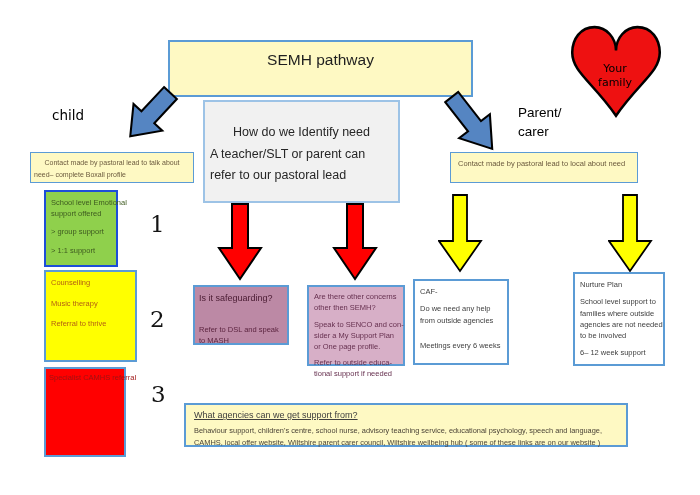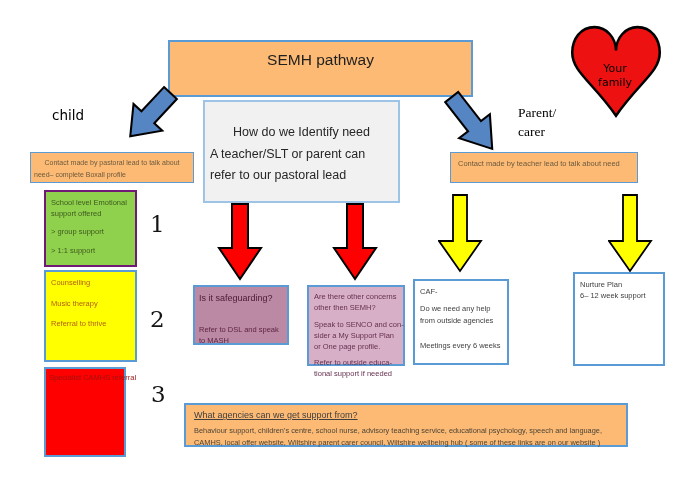--- a/index.html
+++ b/index.html
@@ -1,49 +1,49 @@
 <!DOCTYPE html>
 <html><head>
 <meta charset="utf-8">
 <style>
   html,body{margin:0;padding:0;background:#ffffff;}
   .canvas{position:relative;width:700px;height:495px;background:#ffffff;
           font-family:"Liberation Sans",sans-serif;overflow:hidden;}
   .abs{position:absolute;box-sizing:border-box;}
   .box{position:absolute;box-sizing:border-box;}
-  .cream{background:#fdba74;border:2px solid #5B9BD5;}
+  .cream{background:#fef9c3;border:2px solid #5B9BD5;}
   .line{white-space:nowrap;}
 
   
   .title-box{left:168px;top:40px;width:305px;height:57px;text-align:center;
              padding-top:9px;font-size:15.5px;color:#1f1f1f;}
   
   .heart-svg{left:566px;top:20px;}
   .heart-text{left:566px;top:62px;width:98px;text-align:center;font-size:11px;
               line-height:1.25;color:#000;font-family:"DejaVu Sans",sans-serif;}
   
   .child-label{left:52px;top:107px;font-size:13.5px;color:#000;
                font-family:"DejaVu Sans",sans-serif;}
   .parent-label{left:518px;top:104px;font-size:13.5px;line-height:1.4;color:#000;
-                font-family:Liberation Serif, serif;}
+                font-family:Liberation Sans, sans-serif;}
   
   .identify-box{left:203px;top:100px;width:197px;height:103px;background:#F1F1F1;
                 border:2px solid #9DC3E6;font-size:12.5px;color:#262626;
                 padding:20px 5px 16px 5px;line-height:1.72;}
   .identify-box .l0{text-align:center;}
   
   .contact-child{left:30px;top:152px;width:164px;height:31px;font-size:7px;
                  color:#6b5a3e;padding-top:4px;line-height:1.65;}
   .contact-child .l0{text-align:center;}
   .contact-child .l1{padding-left:3px;}
   .contact-parent{left:450px;top:152px;width:188px;height:31px;font-size:7.5px;
                   color:#6b5a3e;padding:6px 0 0 7px;}
   
-  .level1{left:44px;top:190px;width:93px;height:77px;background:#8FD04C;
-          border:2px solid #701a75;font-size:7.5px;color:#3E5A20;
+  .level1{left:44px;top:190px;width:74px;height:77px;background:#8FD04C;
+          border:2px solid #1d4ed8;font-size:7.5px;color:#3E5A20;
           padding:5px 2px 0 5px;line-height:1.5;}
   .level2{left:44px;top:270px;width:93px;height:92px;background:#FFFF00;
           border:2px solid #5B9BD5;font-size:7.5px;color:#B25F12;
           padding:6px 2px 0 5px;line-height:1.4;}
   .level3{left:44px;top:367px;width:82px;height:90px;background:#FF0000;
           border:2px solid #5B9BD5;font-size:7.5px;color:#9e1212;
           padding:4px 1px 0 3px;}
   .gap6{margin-top:6px;} .gap8{margin-top:8px;} .gap10{margin-top:10px;}
   .gap14{margin-top:14px;}
   .step-num{font-family:"DejaVu Serif",serif;font-size:23px;color:#141414;}
@@ -104,21 +104,21 @@
     <div class="line l0">How do we Identify need</div>
     <div class="line">A teacher/SLT or parent can</div>
     <div class="line">refer to our pastoral lead</div>
   </div>
 
   <div class="box cream contact-child" style="border-width:1.5px;">
     <div class="line l0">Contact made by pastoral lead to talk about</div>
     <div class="line l1">need– complete Boxall profile</div>
   </div>
   <div class="box cream contact-parent" style="border-width:1.5px;">
-    <div class="line">Contact made by teacher lead to talk about need</div>
+    <div class="line">Contact made by pastoral lead to local about need</div>
   </div>
 
   <div class="box level1">
     <div class="line">School level Emotional</div>
     <div class="line">support offered</div>
     <div class="line gap6">&gt; group support</div>
     <div class="line gap8">&gt; 1:1 support</div>
   </div>
   <div class="abs step-num num1">1</div>
 
@@ -174,20 +174,26 @@
     <div class="line">CAF-</div>
     <div class="para gap6">
       <div class="line">Do we need any help</div>
       <div class="line">from outside agencies</div>
     </div>
     <div class="line gap14">Meetings every 6 weeks</div>
   </div>
 
   <div class="box nurture-box">
     <div class="line">Nurture Plan</div>
+    <div class="para gap6">
+      <div class="line">School level support to</div>
+      <div class="line">families where outside</div>
+      <div class="line">agencies are not needed</div>
+      <div class="line">to be involved</div>
+    </div>
     <div class="line">6– 12 week support</div>
   </div>
 
   <div class="box cream agencies-box">
     <div class="line hd">What agencies can we get support from?</div>
     <div class="bd">
       <div class="line">Behaviour support, children's centre, school nurse, advisory teaching service, educational psychology, speech and language,</div>
       <div class="line">CAMHS, local offer website, Wiltshire parent carer council, Wiltshire wellbeing hub ( some of these links are on our website )</div>
     </div>
   </div>

